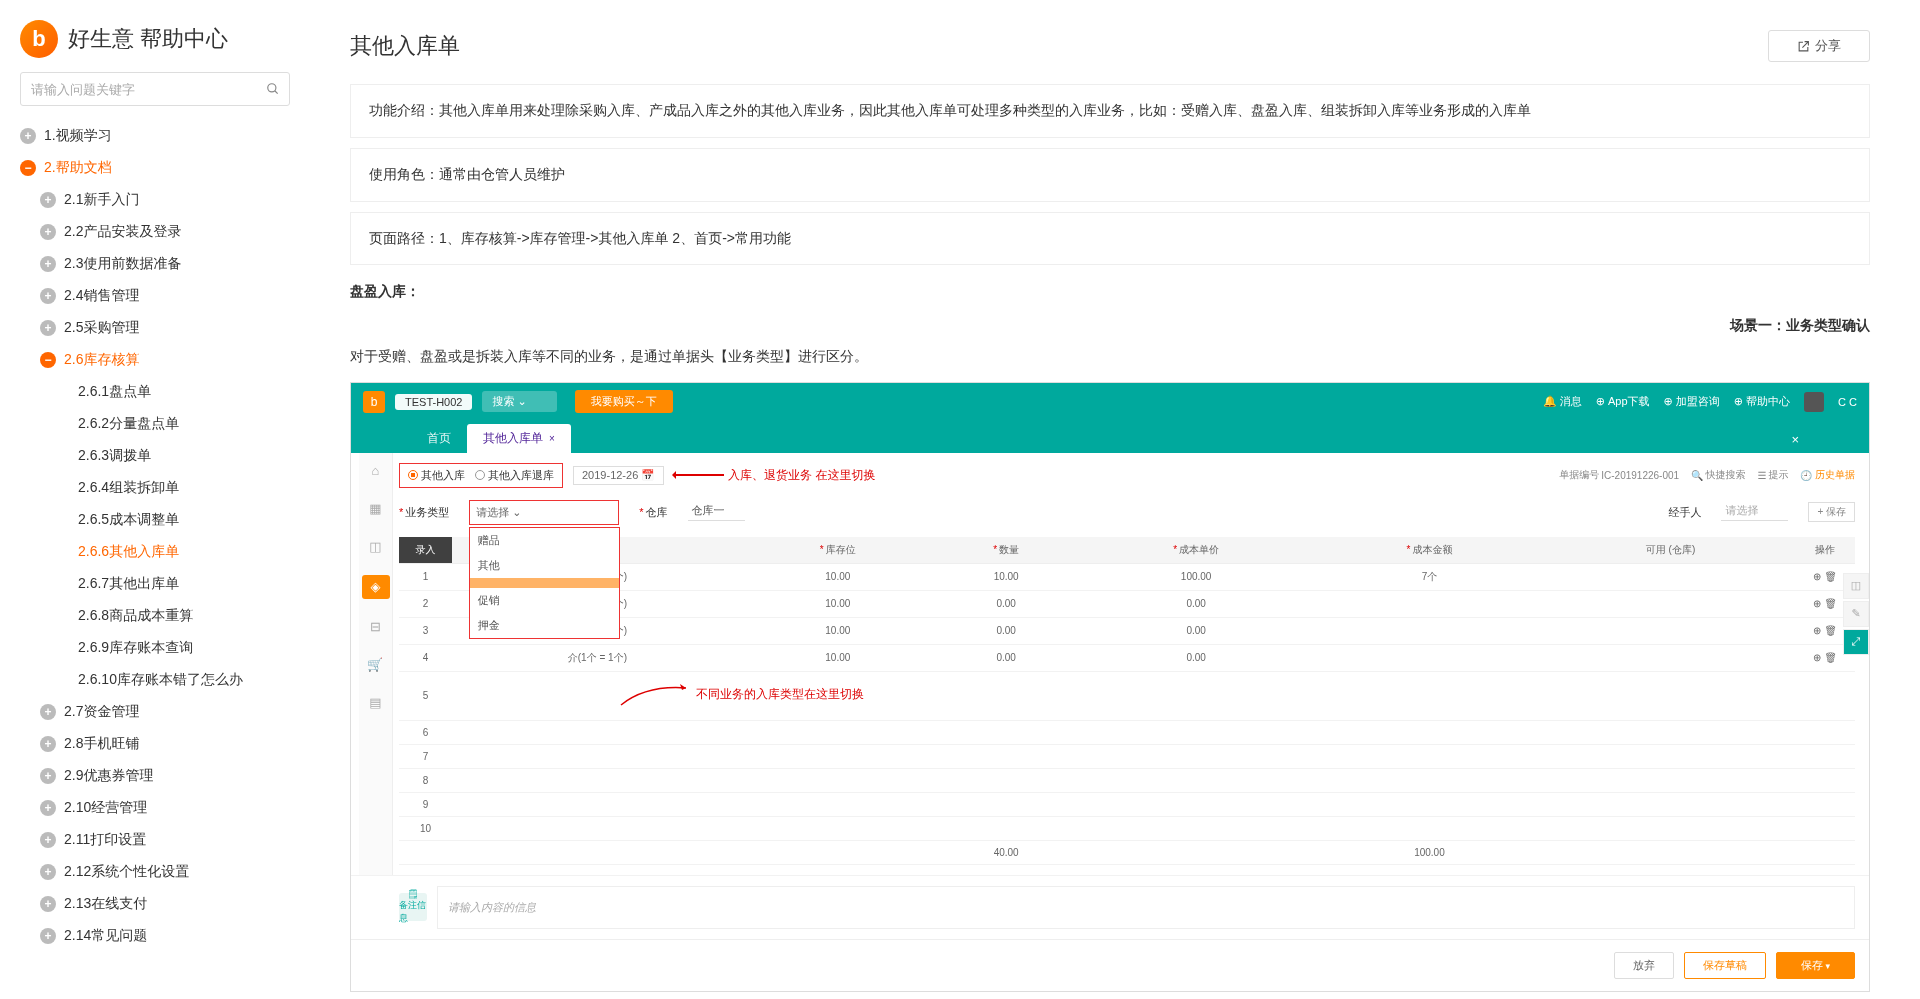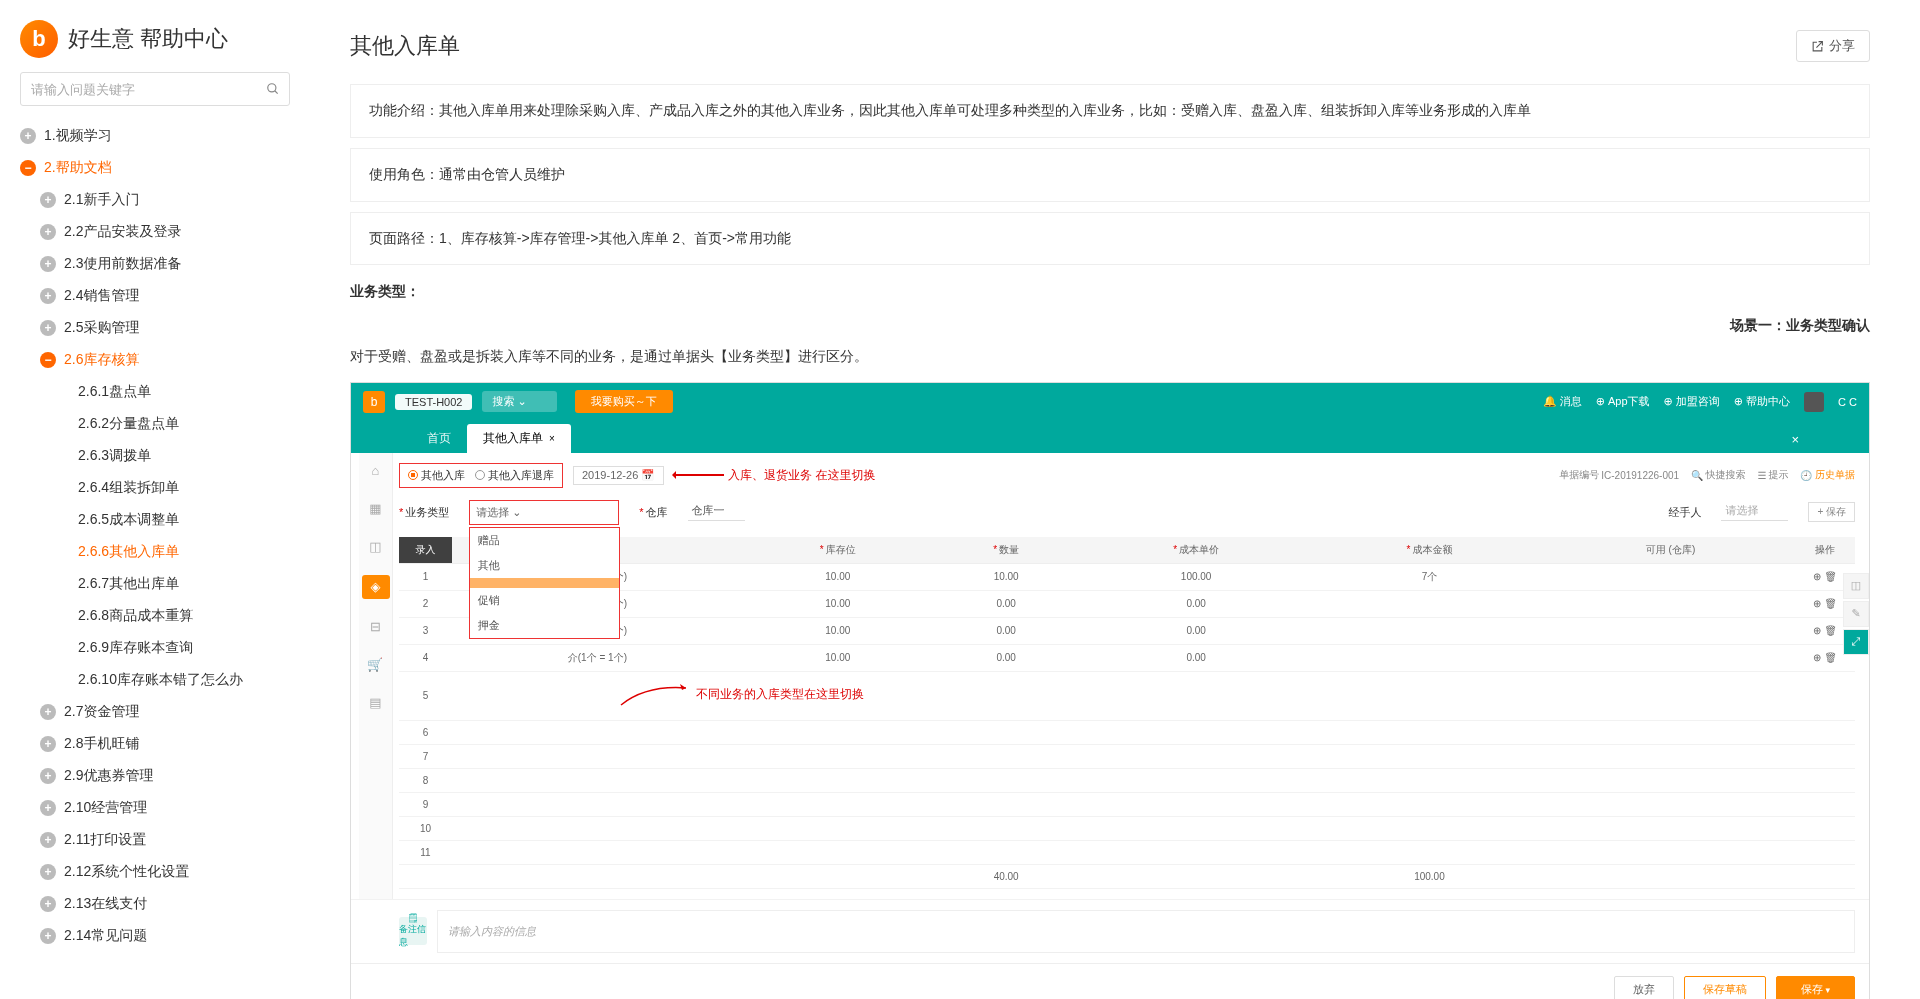--- a/index.html
+++ b/index.html
@@ -17,39 +17,39 @@
 .nav-item.level-1 { padding-left: 0; font-weight: 400; }
 .nav-item.level-2 { padding-left: 20px; font-size: 14px; }
 .nav-item.level-3 { padding-left: 58px; font-size: 14px; }
 .nav-icon { width: 16px; height: 16px; border-radius: 50%; background: #bbb; color: #fff; display: inline-flex; align-items: center; justify-content: center; font-size: 12px; margin-right: 8px; font-weight: bold; line-height: 1; }
 .nav-item.active .nav-icon, .nav-item.expanded .nav-icon { background: #ff6600; }
 .nav-item.active { color: #ff6600; }
 .nav-item.expanded { color: #ff6600; }
 .main { flex: 1; padding: 30px 50px 30px 40px; }
 .title-row { display: flex; justify-content: space-between; align-items: center; margin-bottom: 22px; }
 .page-title { font-size: 22px; color: #333; font-weight: 400; }
-.share-btn { border: 1px solid #ddd; background: #fff; padding: 6px 14px; border-radius: 3px; cursor: pointer; display: flex; align-items: center; gap: 5px; font-size: 13px; color: #555; }
+.share-btn { border: 1px solid #ddd; background: #fff; padding: 6px 28px; border-radius: 3px; cursor: pointer; display: flex; align-items: center; gap: 5px; font-size: 13px; color: #555; }
 .info-box { border: 1px solid #eee; padding: 14px 18px; margin-bottom: 10px; font-size: 14px; color: #333; line-height: 1.7; }
 .info-label { font-weight: 400; }
 .section-label { font-size: 14px; font-weight: 700; margin: 18px 0 10px; }
 .scene-title { font-size: 14px; font-weight: 700; margin: 16px 0 8px; text-align: right; }
 .scene-text { font-size: 14px; line-height: 1.9; margin-bottom: 6px; }
 .screenshot { border: 1px solid #ddd; margin: 12px 0 18px; background: #fafafa; }
 .ss-topbar { height: 38px; background: #00a99d; display: flex; align-items: center; padding: 0 12px; color: #fff; font-size: 12px; }
 .ss-topbar-left { display: flex; align-items: center; gap: 10px; }
 .ss-logo { width: 22px; height: 22px; background: #ff8a00; border-radius: 3px; display: flex; align-items: center; justify-content: center; font-size: 12px; }
 .ss-label-chip { background: rgba(255,255,255,0.95); color: #333; padding: 2px 10px; border-radius: 3px; font-size: 11px; }
 .ss-search { background: rgba(255,255,255,0.25); border-radius: 3px; padding: 3px 30px 3px 10px; font-size: 11px; color: #fff; position: relative; }
 .ss-orange-btn { background: #ff8a00; color: #fff; padding: 4px 16px; border-radius: 3px; font-size: 11px; margin-left: 8px; }
 .ss-topbar-right { margin-left: auto; display: flex; gap: 14px; align-items: center; font-size: 11px; }
 .ss-topbar-right span { display: flex; align-items: center; gap: 3px; }
 .ss-avatar { width: 20px; height: 20px; background: #555; border-radius: 3px; }
 .ss-tabs { height: 32px; background: #00a99d; display: flex; align-items: flex-end; padding: 0 60px; }
 .ss-tab { padding: 6px 16px; font-size: 12px; color: rgba(255,255,255,0.9); cursor: pointer; position: relative; }
-.ss-tab.active { background: #fff; color: #000000; border-radius: 3px 3px 0 0; }
+.ss-tab.active { background: #fff; color: #4c1d95; border-radius: 3px 3px 0 0; }
 .ss-tab .x { margin-left: 6px; font-size: 10px; }
 .ss-body { background: #fff; padding: 10px 14px 10px 48px; position: relative; }
 .ss-side-icons { position: absolute; left: 8px; top: 0; bottom: 0; width: 34px; background: #fafafa; border-right: 1px solid #eee; display: flex; flex-direction: column; align-items: center; padding-top: 8px; gap: 18px; }
 .ss-side-icon { width: 20px; height: 20px; display: flex; align-items: center; justify-content: center; color: #aaa; font-size: 13px; }
 .ss-side-icon.active { background: #ff8a00; color: #fff; border-radius: 3px; width: 28px; height: 24px; }
 .ss-row { display: flex; align-items: center; gap: 10px; margin-bottom: 8px; font-size: 11px; }
 .ss-redbox { border: 1.5px solid #e33; padding: 4px 8px; display: inline-flex; align-items: center; gap: 10px; position: relative; }
 .ss-radio { display: inline-flex; align-items: center; gap: 3px; }
 .ss-radio .dot { width: 10px; height: 10px; border: 1px solid #999; border-radius: 50%; display: inline-block; }
 .ss-radio.on .dot { border-color: #ff6600; background: radial-gradient(circle, #ff6600 40%, #fff 45%); }
@@ -215,21 +215,21 @@
     <div class="info-box">
       <span class="info-label">功能介绍：</span><span>其他入库单用来处理除采购入库、产成品入库之外的其他入库业务，因此其他入库单可处理多种类型的入库业务，比如：受赠入库、盘盈入库、组装拆卸入库等业务形成的入库单</span>
     </div>
     <div class="info-box">
       <span class="info-label">使用角色：</span><span>通常由仓管人员维护</span>
     </div>
     <div class="info-box">
       <span class="info-label">页面路径：</span><span>1、库存核算-&gt;库存管理-&gt;其他入库单 2、首页-&gt;常用功能</span>
     </div>
 
-    <div class="section-label">业务类型：</div>
+    <div class="section-label">盘盈入库：</div>
     <div class="scene-title">场景一：业务类型确认</div>
     <div class="scene-text">对于受赠、盘盈或是拆装入库等不同的业务，是通过单据头【业务类型】进行区分。</div>
 
     <div class="screenshot">
       <div class="ss-topbar">
         <div class="ss-topbar-left">
           <div class="ss-logo">b</div>
           <div class="ss-label-chip">TEST-H002</div>
           <div class="ss-search"><span>搜索</span> ⌄</div>
           <div class="ss-orange-btn">我要购买～下</div>
@@ -384,24 +384,20 @@
                 <td colspan="7"></td>
               </tr>
             <tr>
                 <td>9</td>
                 <td colspan="7"></td>
               </tr>
             <tr>
                 <td>10</td>
                 <td colspan="7"></td>
               </tr>
-            <tr>
-                <td>11</td>
-                <td colspan="7"></td>
-              </tr>
             <tr class="ss-totals">
                 <td></td>
                 <td></td>
                 <td></td>
                 <td>40.00</td>
                 <td></td>
                 <td>100.00</td>
                 <td></td>
                 <td></td>
               </tr>

